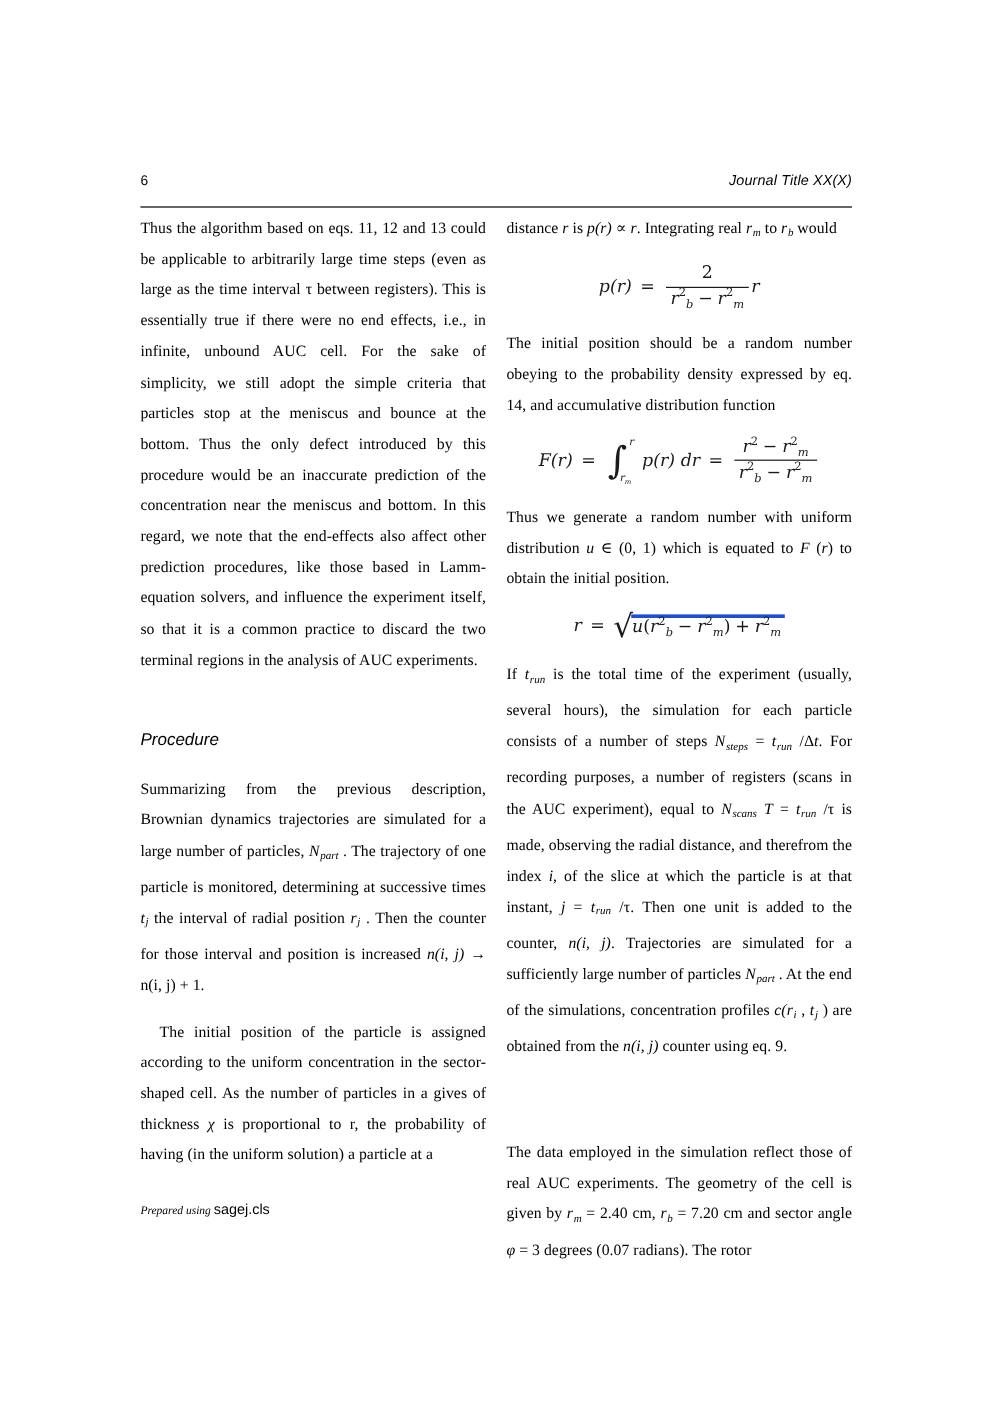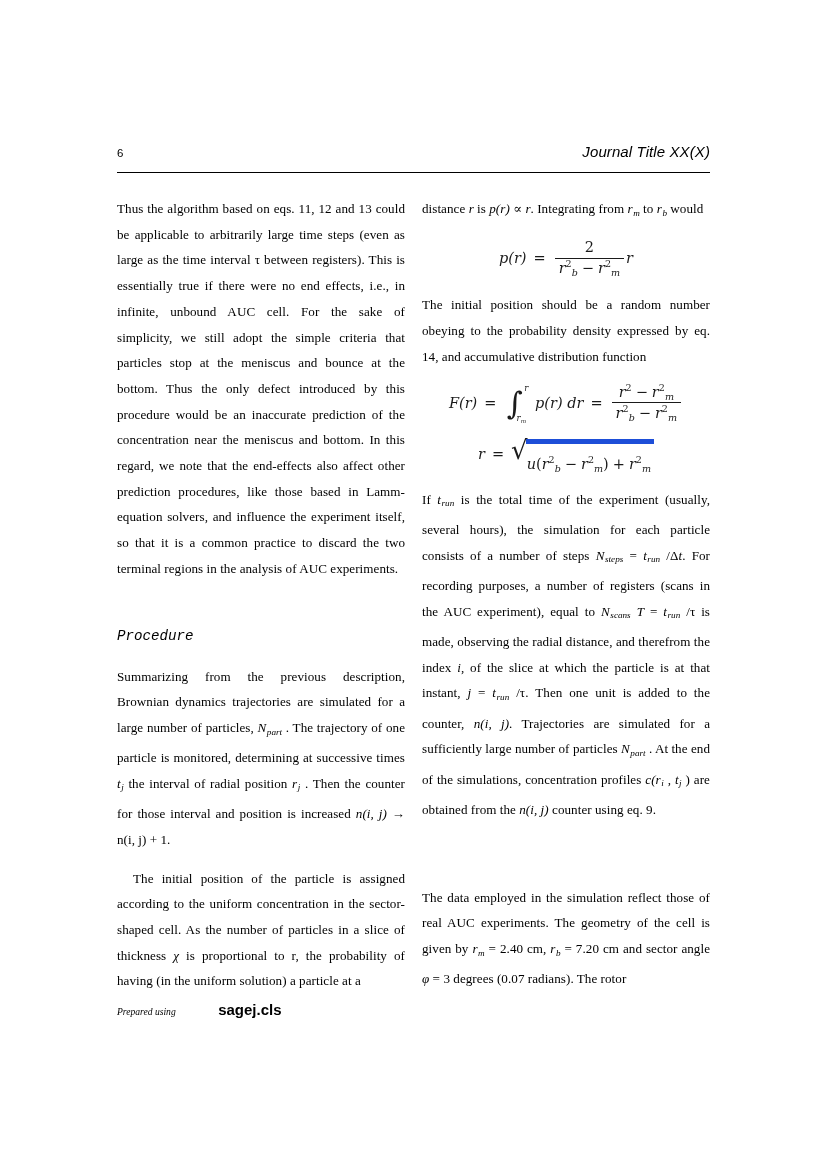--- a/index.html
+++ b/index.html
@@ -34,55 +34,55 @@
     justify-content: space-between;
   }
   .runhead .folio {
     font-family: "Liberation Sans", "DejaVu Sans", sans-serif;
     font-size: 11.5px;
     letter-spacing: 0.1px;
   }
   .runhead .jtitle {
     font-family: "Liberation Sans", "DejaVu Sans", sans-serif;
     font-style: italic;
-    font-size: 15px;
+    font-size: 12px;
     letter-spacing: 0.1px;
     text-align: right;
   }
   .headrule {
     position: absolute;
     left: 117px;
     top: 172px;
     width: 593px;
     height: 0;
     border-top: 1.1px solid #000;
   }
 
   
   .col {
     position: absolute;
-    top: 196px;
+    top: 177px;
     width: 288px;
   }
   .col-left  { left: 117px; }
   .col-right { left: 422px; }
 
   p.body {
     margin: 0 0 0 0;
     font-size: 13.1px;
     line-height: 25.7px;
     text-align: justify;
     text-justify: inter-word;
     hyphens: none;
     letter-spacing: 0.05px;
   }
   p.indent { text-indent: 16px; }
 
   h2.section {
-    font-family: Liberation Mono, monospace;
+    font-family: Liberation Sans, sans-serif;
     font-style: italic;
     font-weight: normal;
     font-size: 14.2px;
     line-height: 20px;
     margin: 0;
     padding: 0;
   }
   .sp-before-head { height: 44px; }
   .sp-after-head  { height: 18px; }
   .sp-para        { height: 13px; }
@@ -168,22 +168,22 @@
 
   
   .radical { display: inline-flex; align-items: stretch; }
   .radsym {
     font-size: 26px;
     line-height: 0.85;
     position: relative;
     top: 1px;
   }
   .radbody {
-    border-top: 5px solid #1d4ed8;
-    padding: 12px 3px 0 1px;
+    border-top: 3px solid #1d4ed8;
+    padding: 0 3px 0 1px;
     margin-left: -2px;
     position: relative;
     top: 1px;
   }
 
   .eq-block-1 { margin: 13px 0 15px 0; }
   .eq-block-2 { margin: 14px 0 15px 0; }
   .eq-block-3 { margin: 16px 0 16px 0; }
 
   
@@ -193,24 +193,23 @@
     top: 1001px;
     font-size: 9.6px;
     white-space: nowrap;
   }
   .footer .pu {
     font-family: "Liberation Serif", "DejaVu Serif", serif;
     font-style: italic;
   }
   .footer .cls {
     font-family: "Liberation Sans", "DejaVu Sans", sans-serif;
-    font-weight: bold;
+    font-weight: normal;
     font-style: normal;
-    font-size: 15px;
-    margin-left: 40px;
+    font-size: 12px;
   }
 </style>
 </head>
 <body>
 
 <div class="page">
 
   <div class="runhead">
     <span class="folio">6</span>
     <span class="jtitle">Journal Title XX(X)</span>
@@ -222,26 +221,26 @@
     <p class="body">Thus the algorithm based on eqs. 11, 12 and 13 could be applicable to arbitrarily large time steps (even as large as the time interval τ between registers). This is essentially true if there were no end effects, i.e., in infinite, unbound AUC cell. For the sake of simplicity, we still adopt the simple criteria that particles stop at the meniscus and bounce at the bottom. Thus the only defect introduced by this procedure would be an inaccurate prediction of the concentration near the meniscus and bottom. In this regard, we note that the end-effects also affect other prediction procedures, like those based in Lamm-equation solvers, and influence the experiment itself, so that it is a common practice to discard the two terminal regions in the analysis of AUC experiments.</p>
 
     <div class="sp-before-head"></div>
     <h2 class="section">Procedure</h2>
     <div class="sp-after-head"></div>
 
     <p class="body"><span>Summarizing from the previous description, Brownian dynamics trajectories are simulated for a large number of particles, </span><i class="mv">N</i><span class="sub">part</span><span> . The trajectory of one particle is monitored, determining at successive times </span><i class="mv">t</i><span class="sub">j</span><span> the interval of radial position </span><i class="mv">r</i><span class="sub">j</span><span> . Then the counter for those interval and position is increased </span><i class="mv">n(i, j)</i><span> → n(i, j) + 1.</span></p>
 
     <div class="sp-para"></div>
 
-    <p class="body indent"><span>The initial position of the particle is assigned according to the uniform concentration in the sector-shaped cell. As the number of particles in a slice of thickness </span><i class="mv">χ</i><span> is proportional to r, the probability of having (in the uniform solution) a particle at a</span></p>
+    <p class="body indent"><span>The initial position of the particle is assigned according to the uniform concentration in the sector-shaped cell. As the number of particles in a gives of thickness </span><i class="mv">χ</i><span> is proportional to r, the probability of having (in the uniform solution) a particle at a</span></p>
   </div>
 
   <div class="col col-right">
 
-    <p class="body"><span>distance </span><i class="mv">r</i><span> is </span><i class="mv">p(r)</i><span> ∝ </span><i class="mv">r</i><span>. Integrating from </span><i class="mv">r</i><span class="sub">m</span><span> to </span><i class="mv">r</i><span class="sub">b</span><span> would</span></p>
+    <p class="body"><span>distance </span><i class="mv">r</i><span> is </span><i class="mv">p(r)</i><span> ∝ </span><i class="mv">r</i><span>. Integrating real </span><i class="mv">r</i><span class="sub">m</span><span> to </span><i class="mv">r</i><span class="sub">b</span><span> would</span></p>
 
     <div class="eq eq-block-1">
       <span class="eq-row">
         <i>p(r)</i>
           <span class="eqsp"></span>
           <span>=</span>
           <span class="eqsp"></span>
         <span class="frac">
           <span class="num">2</span>
           <span class="bar"></span>
@@ -272,20 +271,21 @@
           <span>=</span>
           <span class="eqsp"></span>
         <span class="frac">
           <span class="num"><i>r</i><sup class="p2">2</sup><span class="eqsp-sm"></span><span>−</span><span class="eqsp-sm"></span><i>r</i><sup class="p2">2</sup><sub class="sb">m</sub></span>
           <span class="bar"></span>
           <span class="den"><i>r</i><sup class="p2">2</sup><sub class="sb">b</sub><span class="eqsp-sm"></span><span>−</span><span class="eqsp-sm"></span><i>r</i><sup class="p2">2</sup><sub class="sb">m</sub></span>
         </span>
       </span>
     </div>
 
+    <p class="body"><span>Thus we generate a random number with uniform distribution </span><i class="mv">u</i><span> ∈ (0, 1) which is equated to </span><i class="mv">F</i><span> (</span><i class="mv">r</i><span>) to obtain the initial position.</span></p>
 
     <div class="eq eq-block-3">
       <span class="eq-row">
         <i>r</i>
           <span class="eqsp"></span>
           <span>=</span>
           <span class="eqsp"></span>
         <span class="radical">
           <span class="radsym">√</span>
           <span class="radbody"><i>u</i><span>(</span><i>r</i><sup class="p2">2</sup><sub class="sb">b</sub><span class="eqsp-sm"></span><span>−</span><span class="eqsp-sm"></span><i>r</i><sup class="p2">2</sup><sub class="sb">m</sub><span>)</span><span class="eqsp-sm"></span><span>+</span><span class="eqsp-sm"></span><i>r</i><sup class="p2">2</sup><sub class="sb">m</sub></span>

